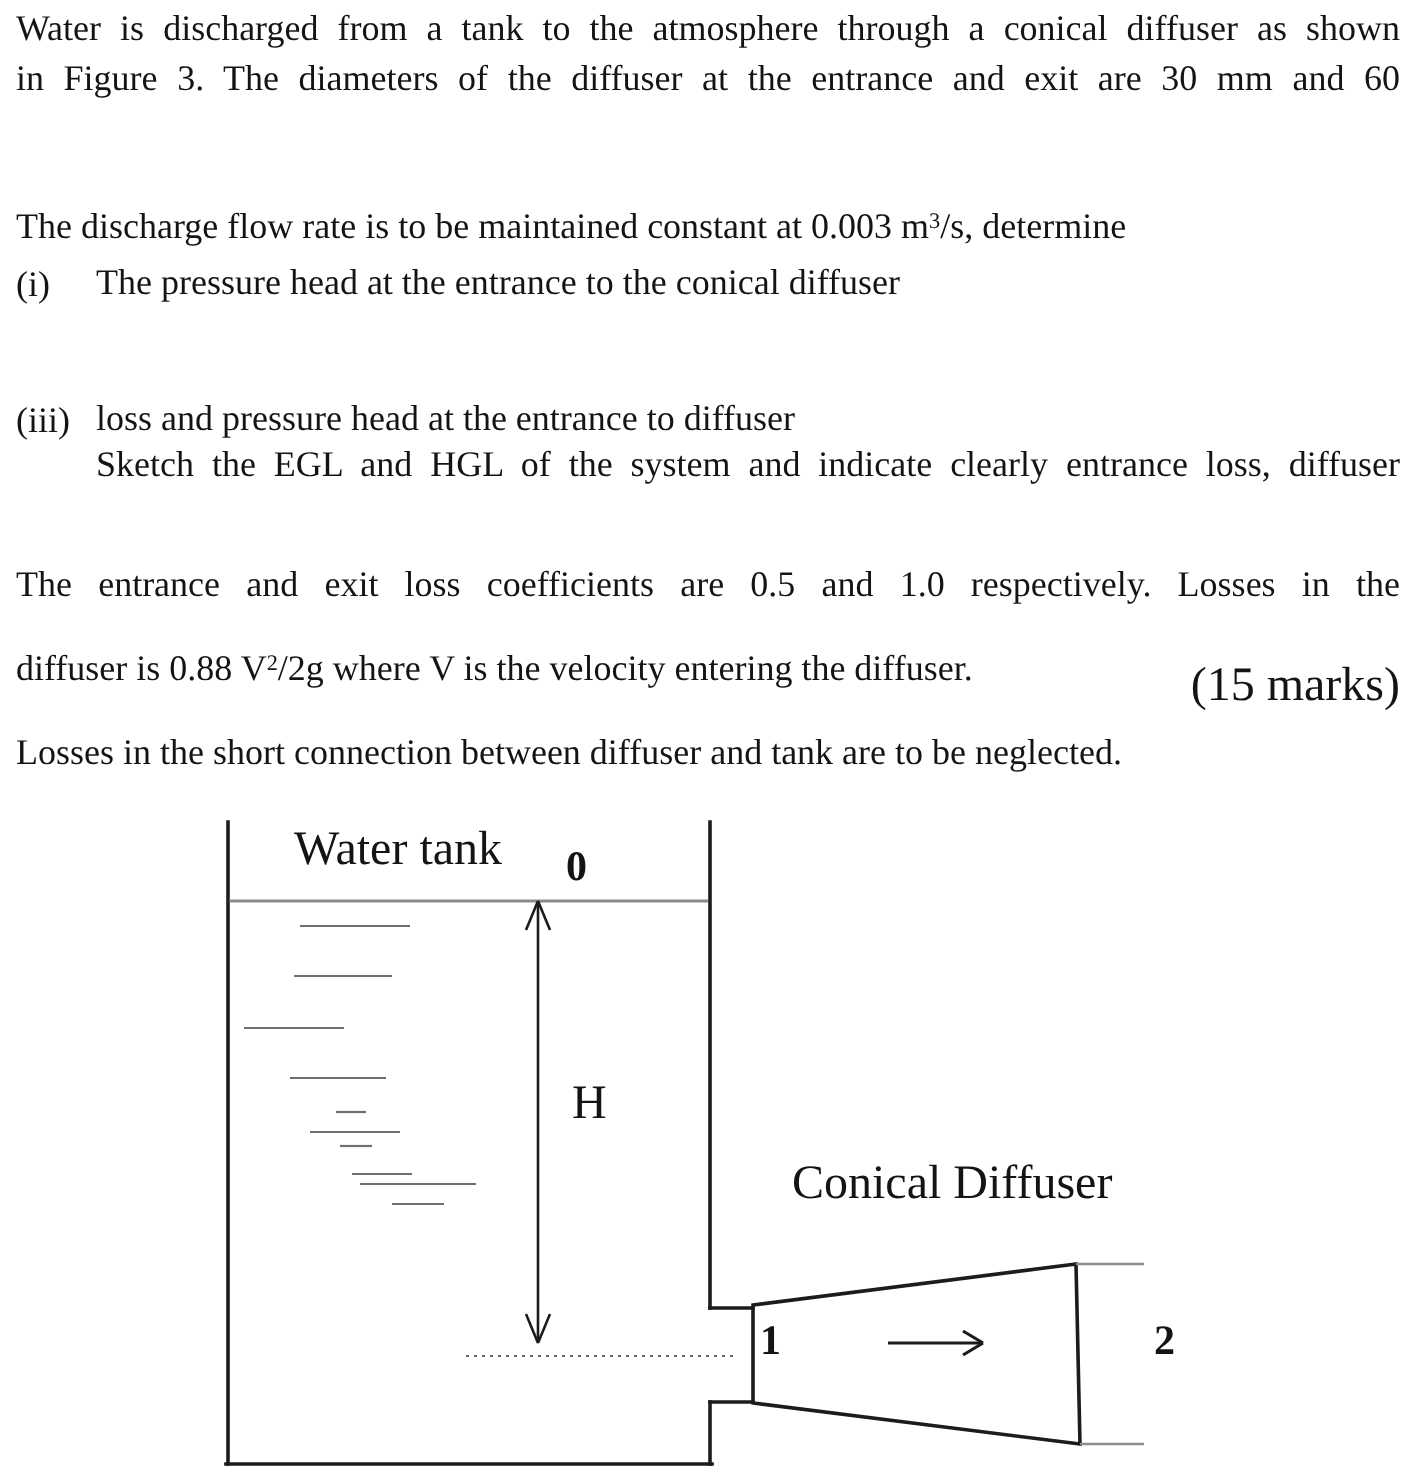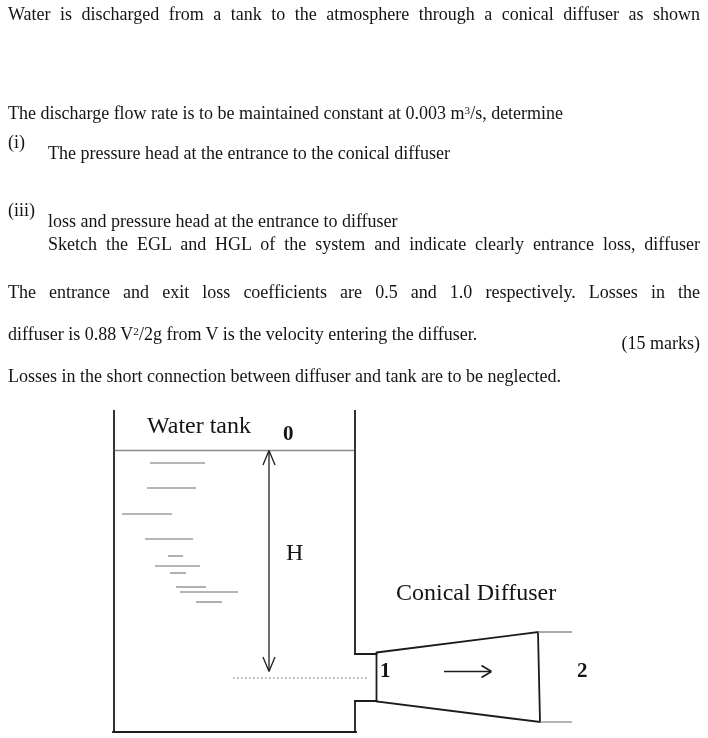--- a/index.html
+++ b/index.html
@@ -8,35 +8,36 @@
     font-family:"Liberation Serif", serif;color:#141414;
     position:relative;overflow:hidden;
   }
   .page{position:absolute;left:0;top:0;width:708px;height:630px;}
   .tblock{position:absolute;left:8px;width:692px;font-size:18px;}
   .tline{line-height:25px;}
   .jline{text-align:justify;text-align-last:justify;}
   .sup{font-size:0.62em;position:relative;top:-0.48em;line-height:0;}
   .task{position:absolute;left:8px;width:692px;font-size:18px;}
   .task .marker{position:absolute;left:0;top:0;line-height:24px;}
-  .task .ttext{margin-left:40px;margin-top:12px;}
+  .task .ttext{margin-left:40px;}
   .task .ttext .tl{line-height:23px;}
   .notes .tline{line-height:23px;margin-top:19px;}
-  .marksline{position:absolute;left:8px;width:692px;text-align:right;font-size:18px;line-height:23px;}
+  .marksline{position:absolute;left:8px;width:692px;text-align:right;font-size:24px;line-height:23px;}
   .figlabel{position:absolute;line-height:1;font-size:24px;white-space:nowrap;}
   .figlabel.bold{font-weight:bold;font-size:21px;}
   svg.fig{position:absolute;left:0;top:0;width:708px;height:738px;}
 </style>
 </head>
 <body>
 
 <div class="page">
 
   <div class="tblock" style="top:2px;">
     <div class="tline jline">Water is discharged from a tank to the atmosphere through a conical diffuser as shown</div>
+    <div class="tline jline">in Figure 3. The diameters of the diffuser at the entrance and exit are 30 mm and 60</div>
   </div>
 
   <div class="tblock" style="top:87px;margin-top:14px;">
     <div class="tline"><span>The discharge flow rate is to be maintained constant at 0.003 m</span><span class="sup">3</span><span>/s, determine</span></div>
   </div>
 
   <div class="task" style="top:130px;">
     <span class="marker">(i)</span>
     <div class="ttext">
         <div class="tl">The pressure head at the entrance to the conical diffuser</div>
@@ -45,21 +46,21 @@
   <div class="task" style="top:198px;">
     <span class="marker">(iii)</span>
     <div class="ttext">
       <div class="tl">loss and pressure head at the entrance to diffuser</div>
       <div class="tl jline">Sketch the EGL and HGL of the system and indicate clearly entrance loss, diffuser</div>
     </div>
   </div>
 
   <div class="tblock notes" style="top:262px;">
     <div class="tline jline">The entrance and exit loss coefficients are 0.5 and 1.0 respectively. Losses in the</div>
-    <div class="tline"><span>diffuser is 0.88 V</span><span class="sup">2</span><span>/2g from V is the velocity entering the diffuser.</span></div>
+    <div class="tline"><span>diffuser is 0.88 V</span><span class="sup">2</span><span>/2g where V is the velocity entering the diffuser.</span></div>
     <div class="tline">Losses in the short connection between diffuser and tank are to be neglected.</div>
   </div>
   <div class="marksline" style="top:332px;">(15 marks)</div>
 
   <svg class="fig" viewBox="0 0 708 738">
 
     <g fill="none" stroke-width="1.8" stroke-linecap="square" stroke="#1c1c1c">
       <path d="M114,411 V732"></path>
       <path d="M113,732 H356"></path>
       <path d="M355,411 V654"></path>

